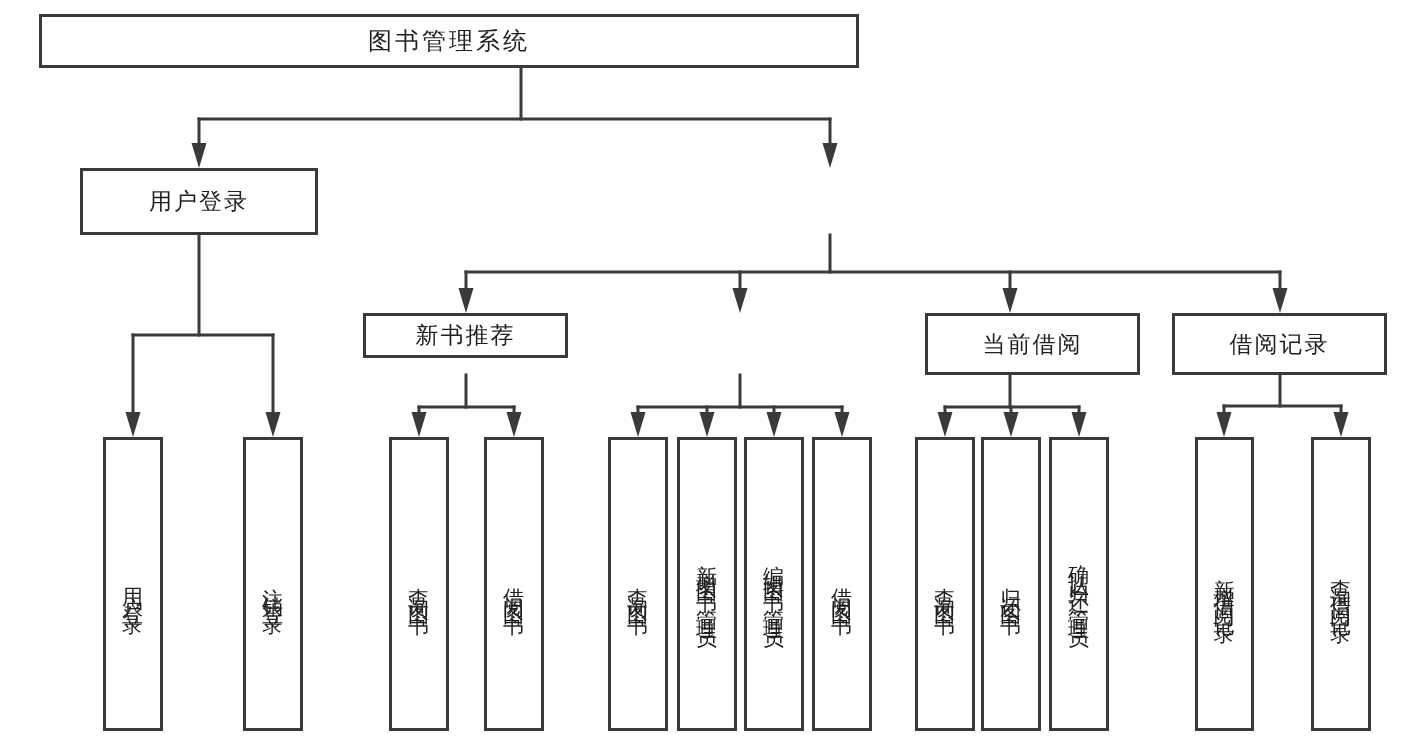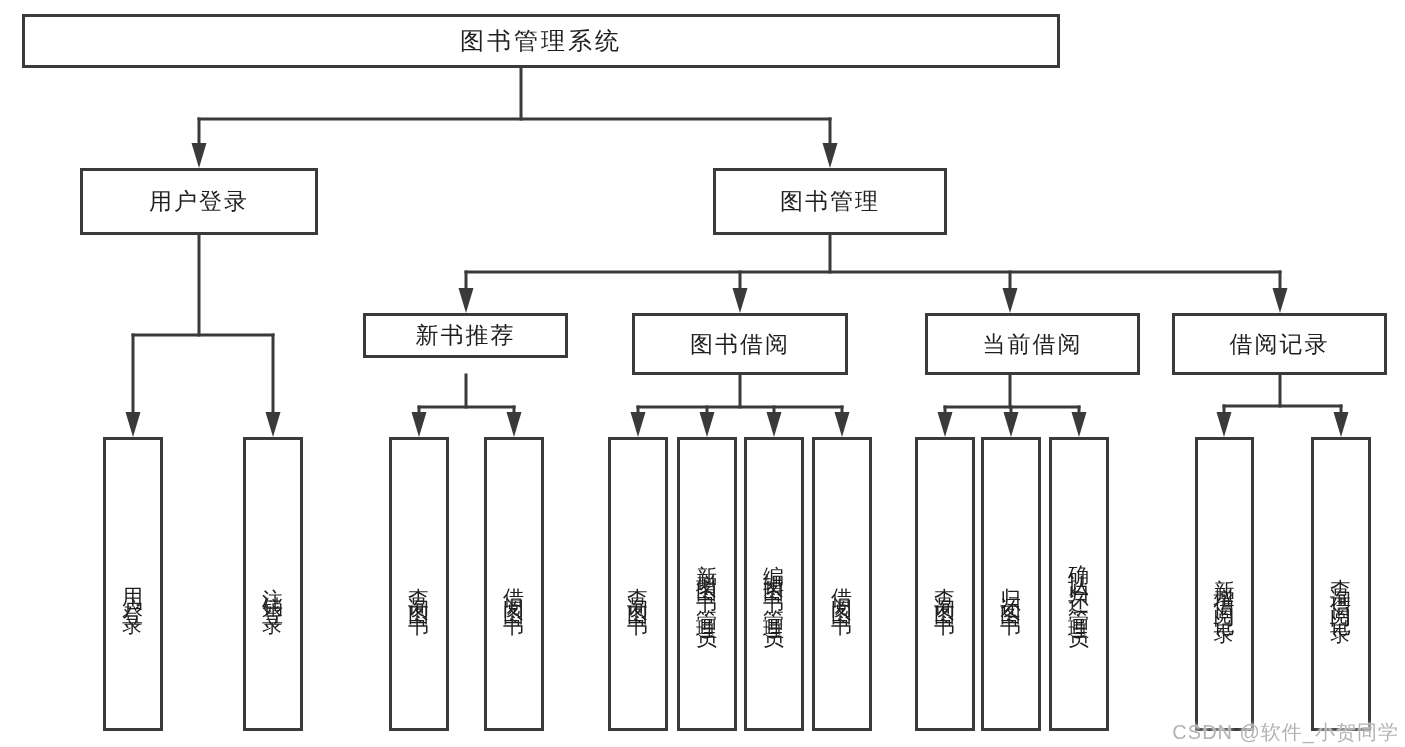--- a/index.html
+++ b/index.html
@@ -123,36 +123,30 @@
       <use href="#ah" x="774" y="412"></use>
       <use href="#ah" x="842" y="412"></use>
       <use href="#ah" x="945" y="412"></use>
       <use href="#ah" x="1011" y="412"></use>
       <use href="#ah" x="1079" y="412"></use>
       <use href="#ah" x="1224" y="412"></use>
       <use href="#ah" x="1341" y="412"></use>
     </g>
   </svg>
 
-  <div class="node hbox root-box" style="left:22px; top:14px; width:1038px; height:54px;">
+  <div class="node hbox root-box" style="left:39px; top:14px; width:820px; height:54px;">
     <span>图书管理系统</span>
   </div>
 
   <div class="node hbox" style="left:80px; top:168px; width:238px; height:67px;">
     <span>用户登录</span>
   </div>
-  <div class="node hbox" style="left:713px; top:168px; width:234px; height:67px;">
-    <span>图书管理</span>
-  </div>
 
   <div class="node hbox" style="left:363px; top:313px; width:205px; height:45px;">
     <span>新书推荐</span>
-  </div>
-  <div class="node hbox" style="left:632px; top:313px; width:216px; height:62px;">
-    <span>图书借阅</span>
   </div>
   <div class="node hbox" style="left:925px; top:313px; width:215px; height:62px;">
     <span>当前借阅</span>
   </div>
   <div class="node hbox" style="left:1172px; top:313px; width:215px; height:62px;">
     <span>借阅记录</span>
   </div>
 
   <div class="node leaf" style="left:103px; width:60px;">
     <span>用户登录</span>
@@ -191,15 +185,14 @@
     <span>确认归还（管理员）</span>
   </div>
 
   <div class="node leaf" style="left:1195px; width:59px;">
     <span>新增借阅记录</span>
   </div>
   <div class="node leaf" style="left:1311px; width:60px;">
     <span>查询借阅记录</span>
   </div>
 
-  <div id="watermark">CSDN @软件_小贺同学</div>
 
 </div>
 
 </body></html>

